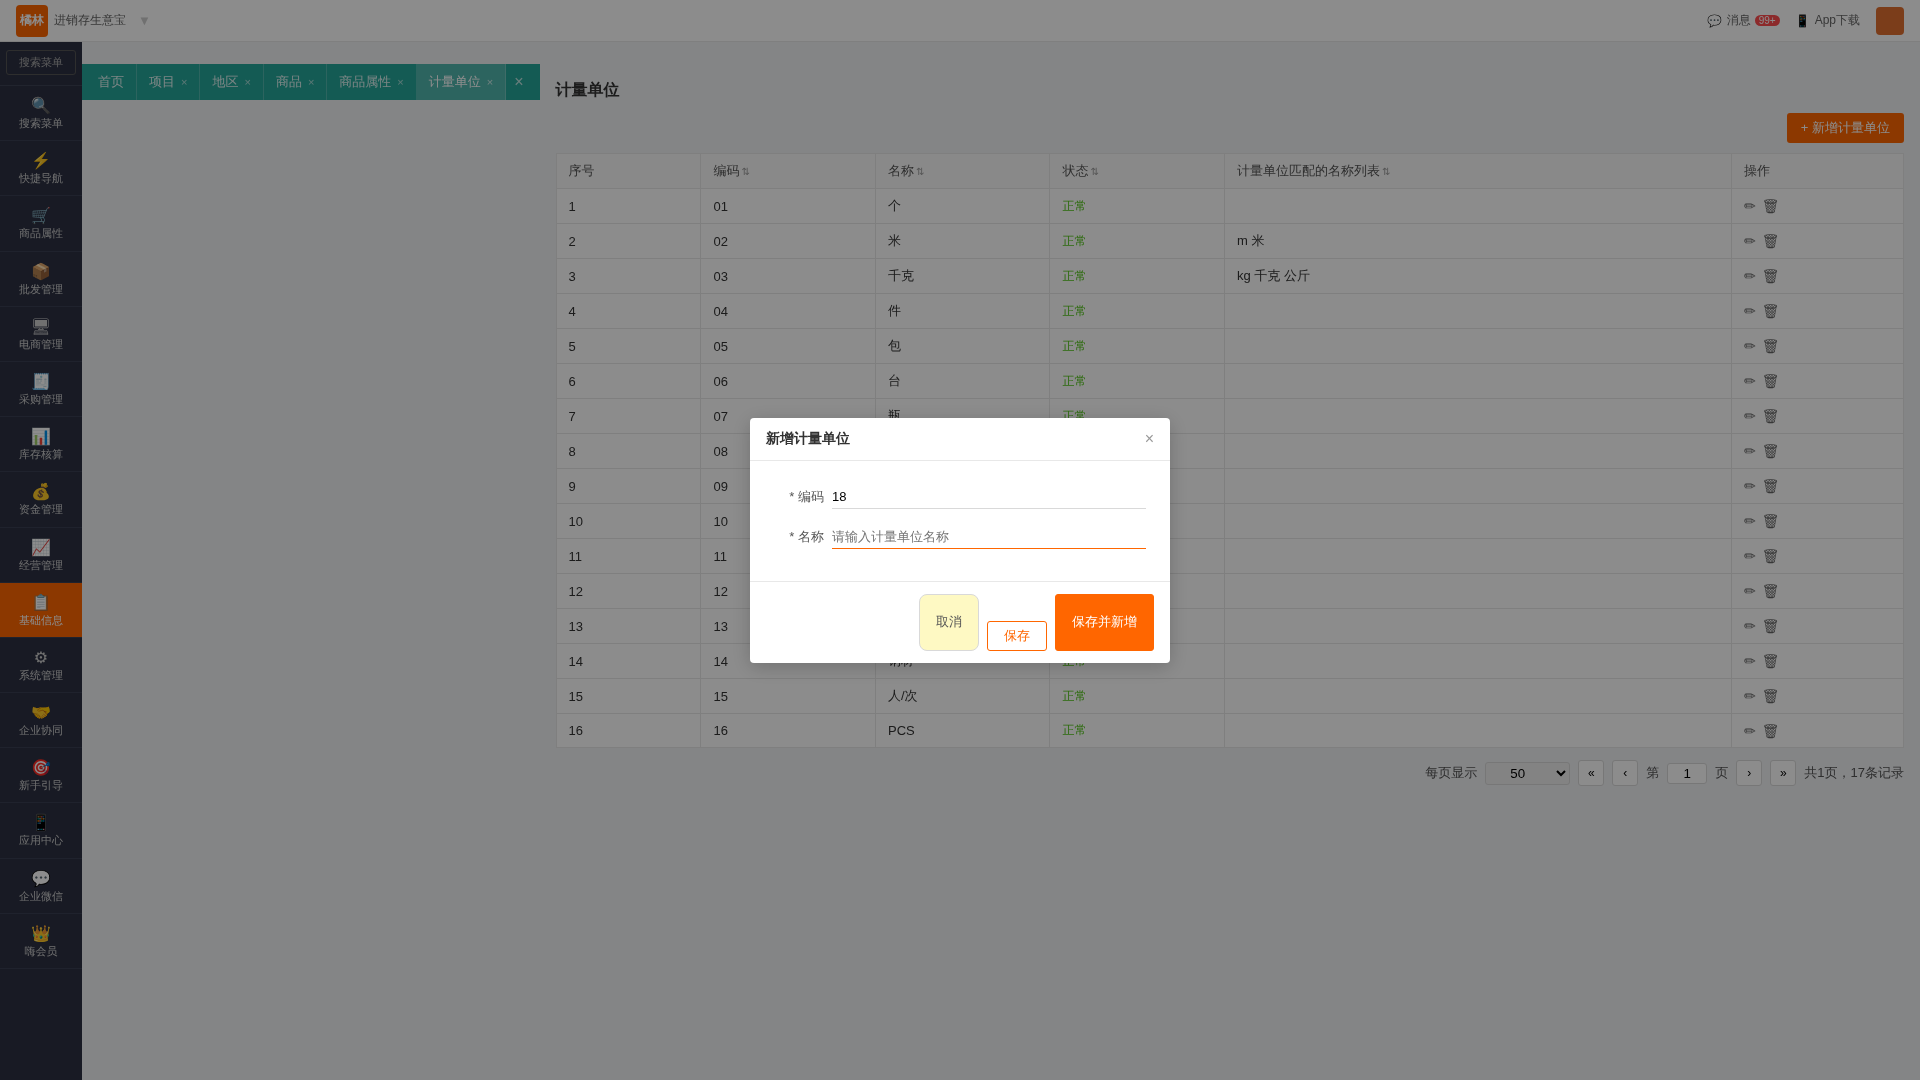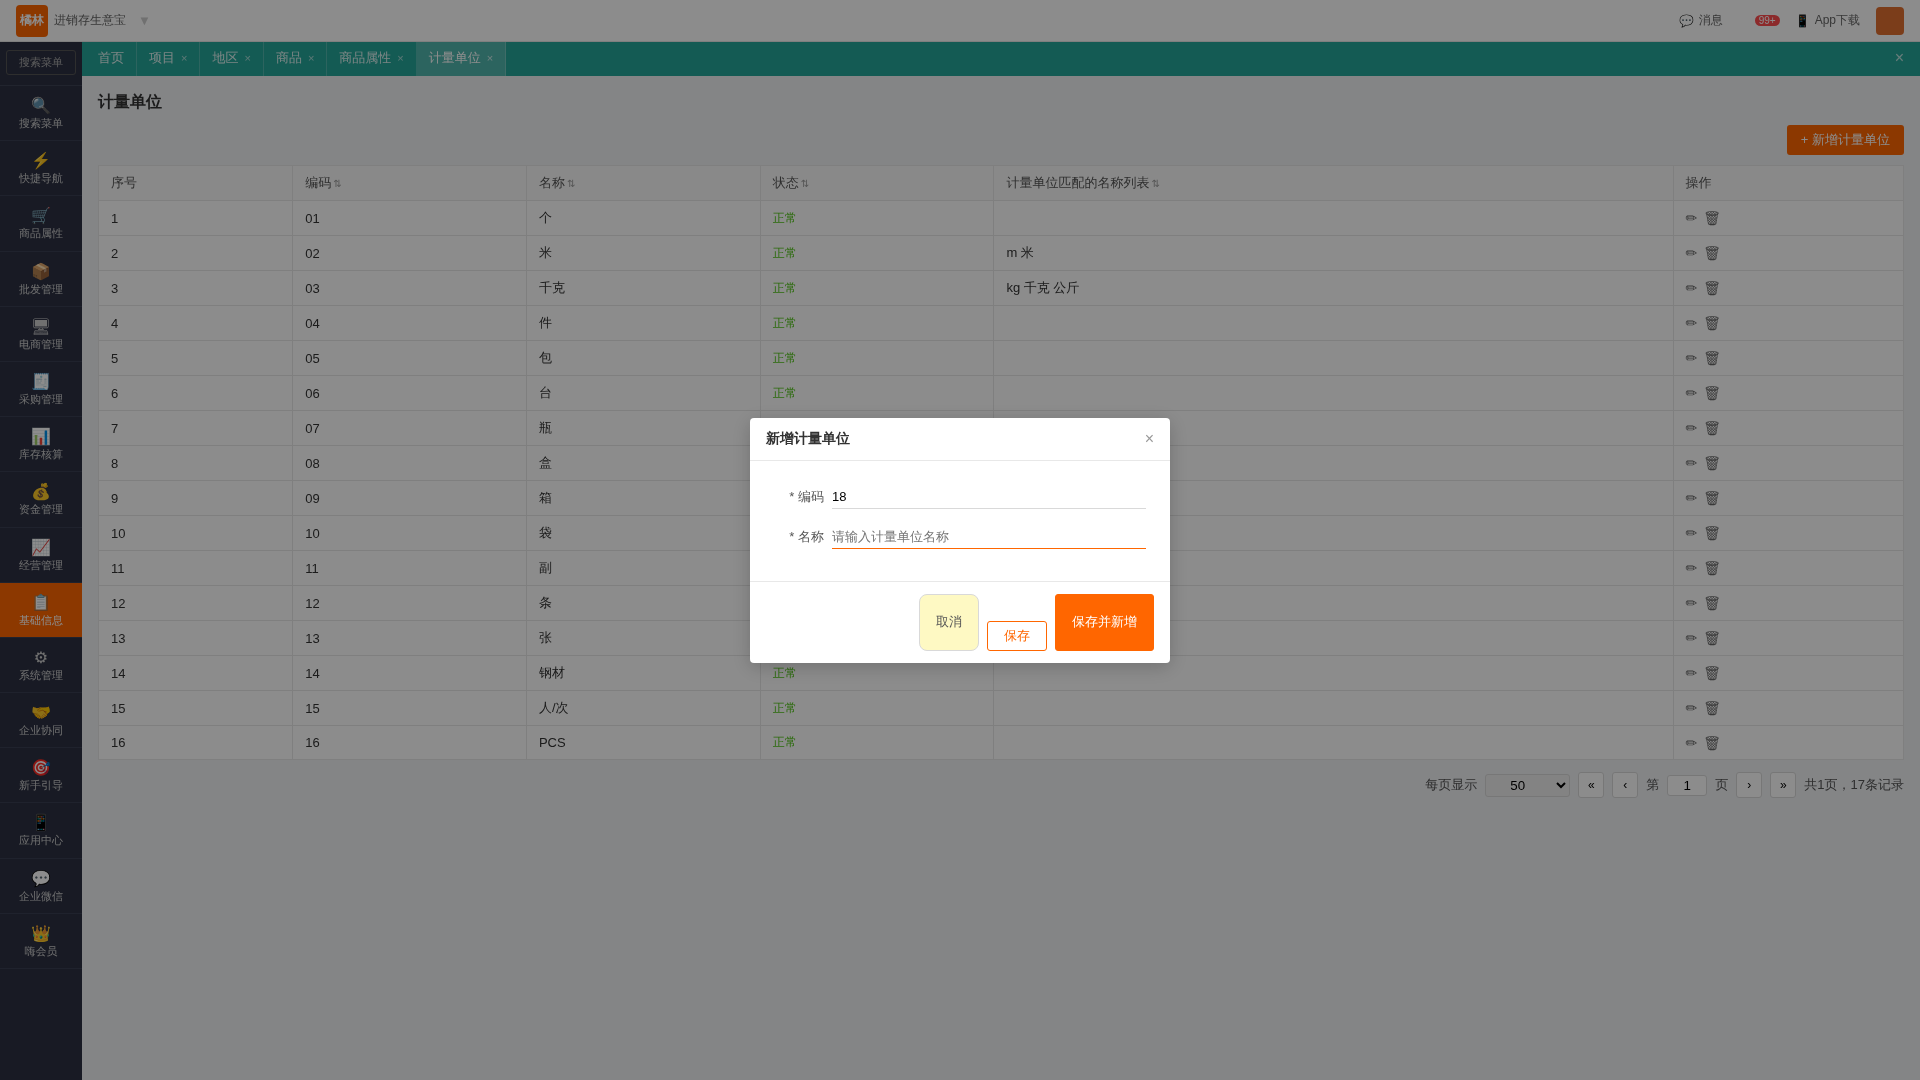--- a/index.html
+++ b/index.html
@@ -54,21 +54,20 @@
       color: #666;
     }
     .badge-dot {
       background: #ff4d4f;
       color: #fff;
       border-radius: 10px;
       padding: 0 4px;
       font-size: 10px;
       min-width: 16px;
       text-align: center;
-      margin-left: 28px;
     }
     .header-app {
       display: flex;
       align-items: center;
       gap: 4px;
       font-size: 12px;
       color: #666;
     }
     .header-avatar {
       width: 28px;
@@ -125,22 +124,23 @@
     }
     .sidebar-nav-item .nav-label {
       font-size: 11px;
       line-height: 1.2;
     }
 
     
     .main-content {
       flex: 1;
       display: flex;
-      flex-direction: column;
+      flex-direction: row;
       overflow: hidden;
+      margin-top: 24px;
     }
 
     
     .tab-bar {
       background: #26a69a;
       display: flex;
       align-items: center;
       padding: 0 8px;
       height: 36px;
       flex-shrink: 0;

